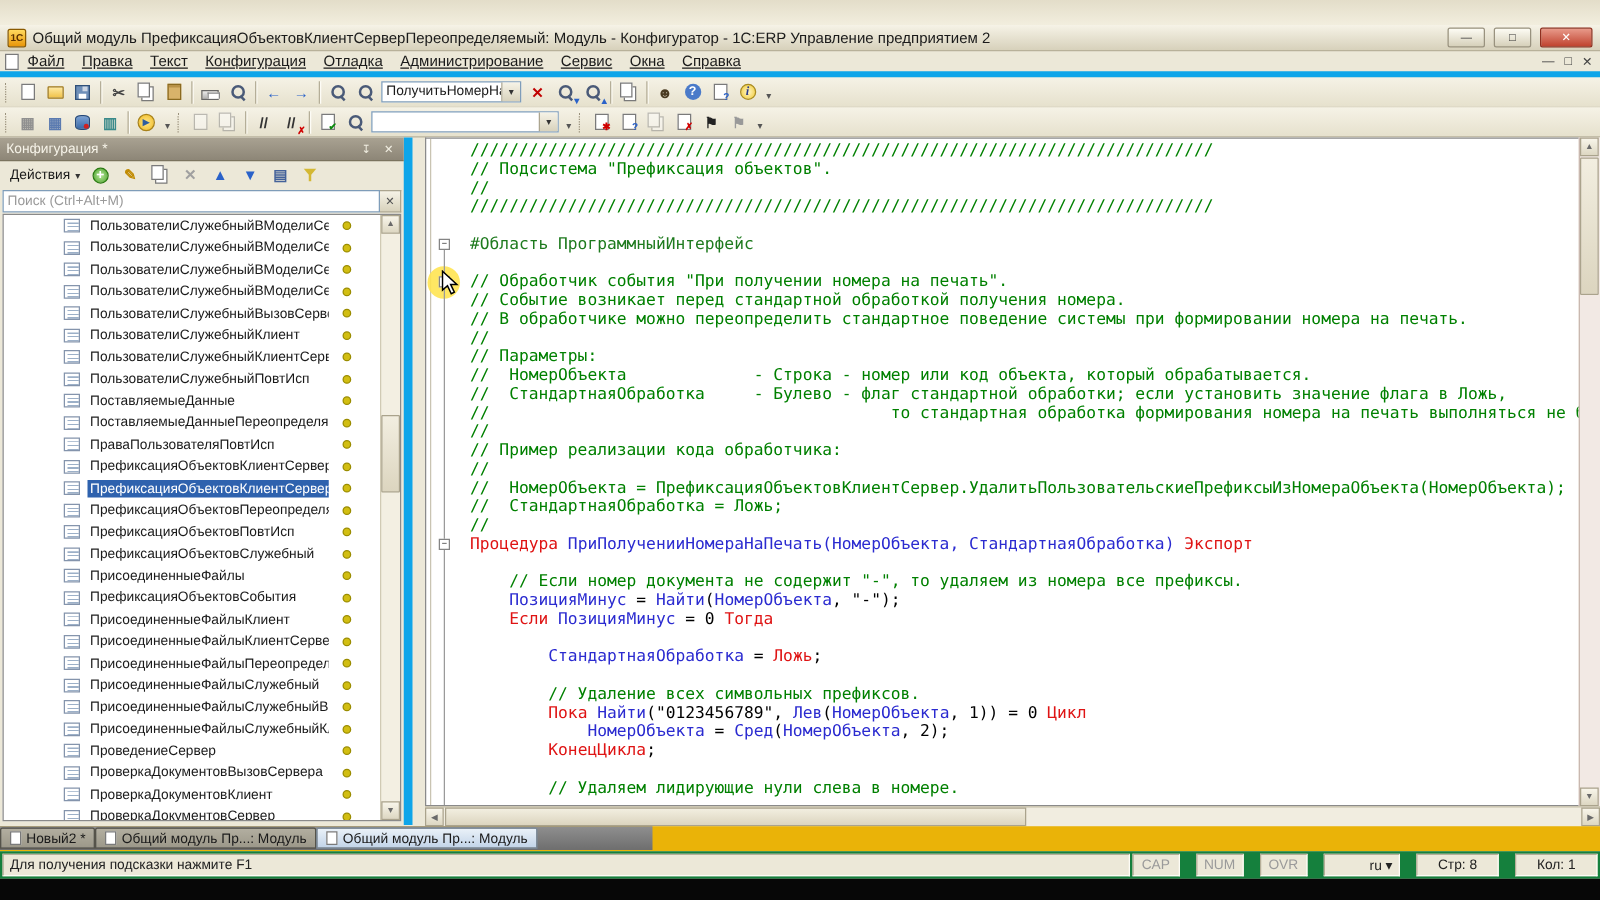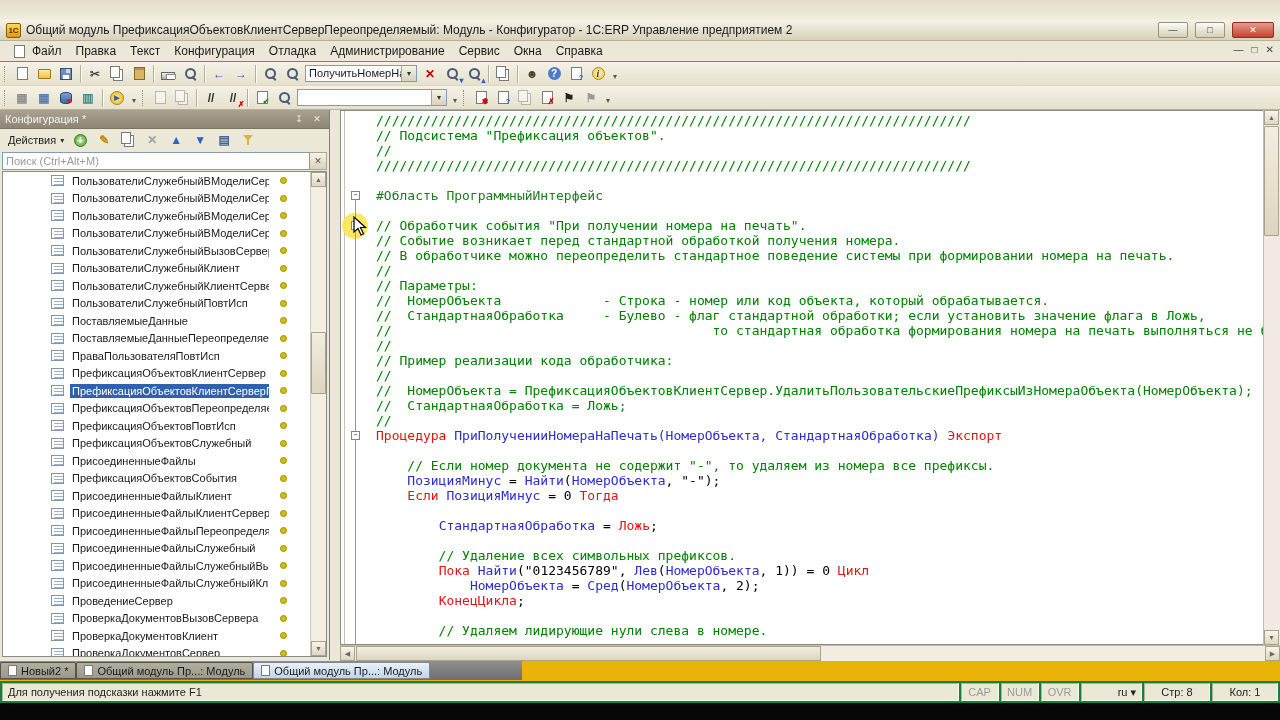--- a/index.html
+++ b/index.html
@@ -11,21 +11,21 @@
   .titlebar{position:absolute;left:0;top:20px;width:100%;height:21px;display:flex;align-items:center;gap:5px;
             padding:0 6px;background:linear-gradient(#f6f3e7,#d7d1bb);border-bottom:1px solid #b8b19a;}
   .appicon{width:15px;height:15px;border:1px solid #8a5a00;border-radius:2px;flex:0 0 auto;
            background:linear-gradient(#ffd95e,#e8960a);font:bold 8px/13px "Liberation Sans",sans-serif;
            color:#5a3000;text-align:center;}
   .title-text{font-size:12px;white-space:nowrap;overflow:hidden;flex:1;}
   .wbtn{width:30px;height:16px;border:1px solid #99927f;border-radius:2px;display:flex;align-items:center;
         justify-content:center;font-size:9px;color:#333;background:linear-gradient(#fdfcf4,#d6d0ba);margin-left:2px;}
   .wbtn.close{width:42px;background:linear-gradient(#e89a8a,#c0432f);color:#fff;border-color:#8f2f1f;}
   .menubar{position:absolute;left:0;top:41px;width:100%;height:21px;display:flex;align-items:center;
-           padding-left:14px;border-bottom:1px solid #0ea5e9;}
+           padding-left:4px;border-bottom:5px solid #0ea5e9;text-decoration:underline;}
   .menu-item{padding:3px 7px;font-size:12px;}
   .mdi-controls{position:absolute;right:6px;top:44px;display:flex;gap:8px;font-size:10px;color:#444;}
   
   .toolbar{position:absolute;left:0;width:100%;height:24px;display:flex;align-items:center;padding-left:2px;
            background:linear-gradient(#f5f2e6,#e6e1cd);}
   #tb1{top:62px;border-bottom:1px solid #dcd6c2;}
   #tb2{top:86px;border-bottom:1px solid #b8b19a;}
   .tbtn{width:22px;height:20px;display:inline-flex;align-items:center;justify-content:center;flex:0 0 auto;}
   .tbtn.dis{opacity:.45;filter:grayscale(1);}
   .tsep{width:1px;height:18px;background:#b5ae98;box-shadow:1px 0 0 #fdfcf6;margin:0 3px;flex:0 0 auto;}
@@ -63,21 +63,21 @@
            border:1px solid #2a7a12;color:#fff;font:bold 11px/11px "Liberation Sans",sans-serif;}
   .k-funnel::before{content:"";position:absolute;top:3px;left:3px;border-left:5px solid transparent;
                     border-right:5px solid transparent;border-top:6px solid #d4b834;}
   .k-funnel::after{content:"";position:absolute;left:7px;top:8px;width:2px;height:5px;background:#d4b834;}
   .k-module{width:13px;height:11px;background:#fff;border:1px solid #8494ac;
             background-image:repeating-linear-gradient(to bottom,#9cb0c8 0 1px,transparent 1px 3px);
             background-size:9px 7px;background-position:2px 2px;background-repeat:no-repeat;}
   .k-dot{width:7px;height:7px;border-radius:50%;background:var(--dot);border:1px solid #9a8c00;}
   .k-glyph{font-weight:bold;}
   
-  .panel{position:absolute;left:0;top:110px;width:330px;height:550px;background:#ece8d8;border-right:1px solid #0ea5e9;}
+  .panel{position:absolute;left:0;top:110px;width:330px;height:550px;background:#ece8d8;border-right:7px solid #0ea5e9;}
   .panel-header{height:19px;background:linear-gradient(#a9a292,#8d8677);color:#f6f3e8;font-size:11px;
                 display:flex;align-items:center;gap:4px;padding:0 5px;border-bottom:1px solid #7b745f;}
   .panel-header .ph-title{flex:1;white-space:nowrap;overflow:hidden;}
   .ph-btn{width:14px;height:13px;display:flex;align-items:center;justify-content:center;font-size:9px;color:#f0ede0;}
   .panel-actions{height:22px;display:flex;align-items:center;padding:0 3px;}
   .act-btn{display:inline-flex;align-items:center;gap:4px;padding:2px 5px;font-size:11px;}
   .act-caret{font-size:8px;color:#333;}
   .panel-search{position:absolute;left:2px;right:2px;top:42px;height:18px;display:flex;}
   .searchbox{flex:1;background:#fff;border:1px solid #7f9db9;display:flex;align-items:center;
              padding:0 3px;font-size:11px;color:#9a9a9a;white-space:nowrap;overflow:hidden;}
@@ -546,21 +546,21 @@
         <span class="wtab-label">Общий модуль Пр...: Модуль</span>
       </span>
       <span class="wtab active">
         <span class="tbi k-page"></span>
         <span class="wtab-label">Общий модуль Пр...: Модуль</span>
       </span>
     </div>
 
   <div class="statusbar">
     <span class="status-hint">Для получения подсказки нажмите F1</span>
-    <span id="statuscells" style="display:flex;gap:2px;text-align:right;">
+    <span id="statuscells" style="display:flex;gap:13px;text-align:right;">
         <span class="scell muted" style="min-width: 38px;">CAP</span>
         <span class="scell muted" style="min-width: 38px;">NUM</span>
         <span class="scell muted" style="min-width: 38px;">OVR</span>
         <span class="scell" style="min-width: 38px; padding-left: 36px;">ru ▾</span>
         <span class="scell" style="min-width: 66px;">Стр: 8</span>
         <span class="scell" style="min-width: 66px;">Кол: 1</span>
       </span>
   </div>
 
   <div class="blackbar"></div>

